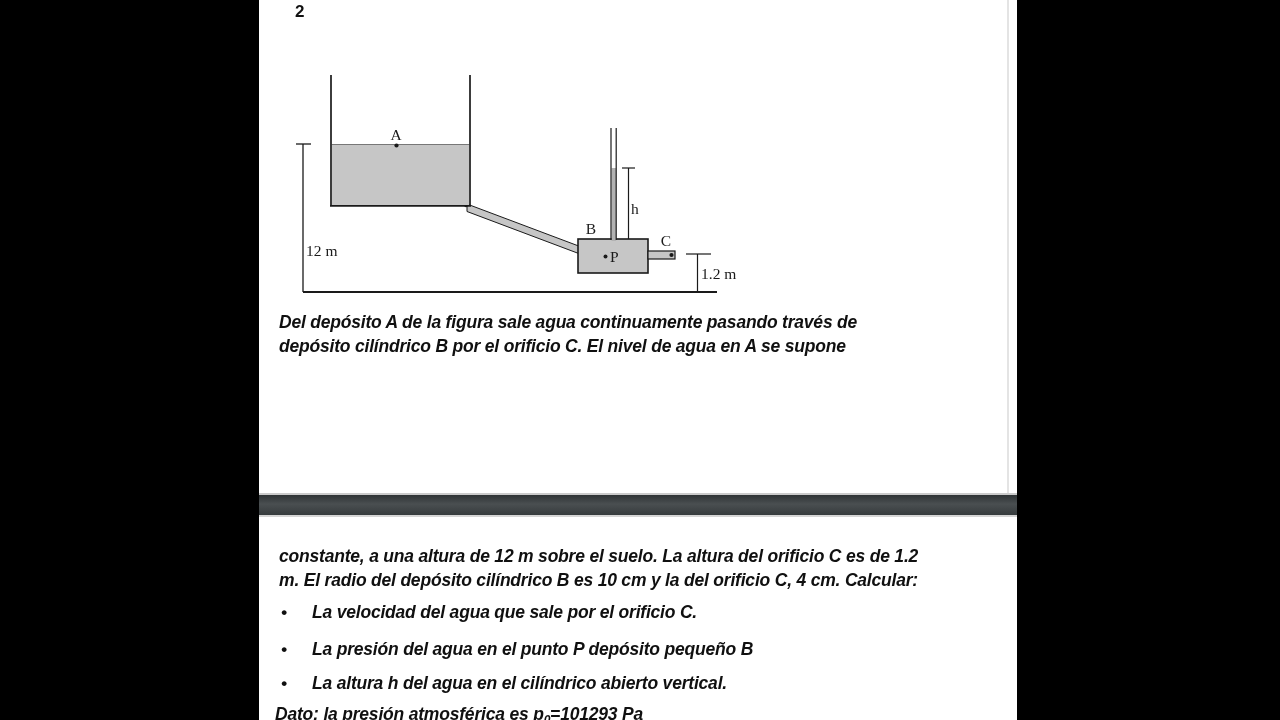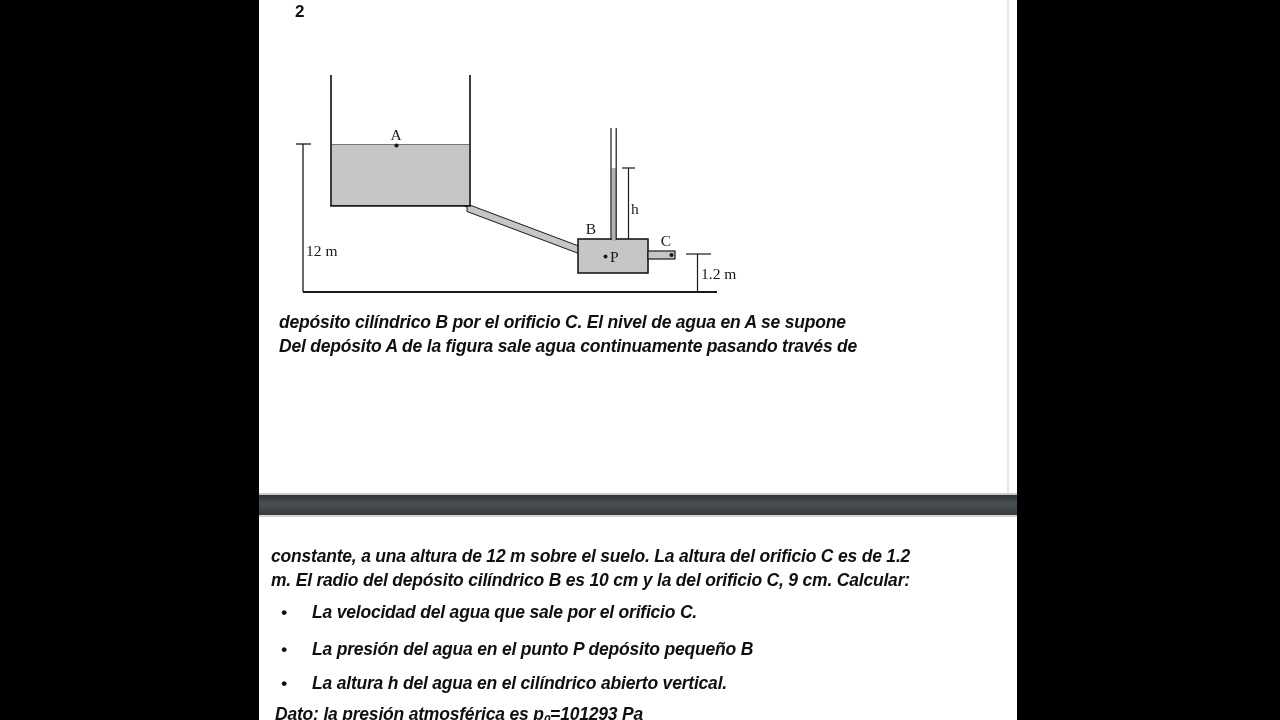--- a/index.html
+++ b/index.html
@@ -21,21 +21,21 @@
   .fig text {
     font-family:"Liberation Serif", serif;
     font-size:15.5px; fill:#1a1a1a;
   }
   .body-text {
     font-style:italic; font-weight:bold; font-size:17.5px;
     line-height:23.5px; color:#101010; letter-spacing:-0.2px;
     white-space:nowrap;
   }
   .para1 { position:absolute; left:20px; top:311px; }
-  .para2 { position:absolute; left:12px; top:545px; }
+  .para2 { position:absolute; left:20px; top:545px;text-align:center; }
   .bullet-row { position:absolute; left:20px; display:flex; }
   .bullet-row .marker { width:31px; padding-left:2px; font-size:17px; }
   .b1 { top:601px; } .b2 { top:638px; } .b3 { top:672px; }
   .dato { position:absolute; left:16px; top:703px; }
   .dato .subscript { font-size:12px; vertical-align:-4px; }
   .separator { position:absolute; left:0; top:493px; width:758px; }
   .sep-top { height:2px; background:#cbcbcb; }
   .sep-band { height:20px; background:linear-gradient(#2e3335, #4a4f51 45%, #363b3d); }
   .sep-bot { height:2px; background:#d5d5d5; }
   .page1-edge-line {
@@ -100,35 +100,35 @@
       </g>
 
       <g>
         <line x1="697.5" y1="254" x2="697.5" y2="292" stroke="#1a1a1a" stroke-width="1.2"></line>
         <line x1="686" y1="254" x2="711" y2="254" stroke="#1a1a1a" stroke-width="1.2"></line>
         <text x="701" y="278.5">1.2 m</text>
       </g>
     </svg>
 
     <div class="para1 body-text">
+      <div>Del depósito A de la figura sale agua continuamente pasando través de</div>
       <div>depósito cilíndrico B por el orificio C. El nivel de agua en A se supone</div>
-      <div>Del depósito A de la figura sale agua continuamente pasando través de</div>
     </div>
 
     <div class="page1-edge-line"></div>
 
     <div class="separator">
       <div class="sep-top"></div>
       <div class="sep-band"></div>
       <div class="sep-bot"></div>
     </div>
 
     <div class="para2 body-text">
       <div>constante, a una altura de 12 m sobre el suelo. La altura del orificio C es de 1.2</div>
-      <div>m. El radio del depósito cilíndrico B es 10 cm y la del orificio C, 9 cm. Calcular:</div>
+      <div>m. El radio del depósito cilíndrico B es 10 cm y la del orificio C, 4 cm. Calcular:</div>
     </div>
 
     <div class="bullet-row b1 body-text">
       <span class="marker">•</span>
       <span>La velocidad del agua que sale por el orificio C.</span>
     </div>
     <div class="bullet-row b2 body-text">
       <span class="marker">•</span>
       <span>La presión del agua en el punto P depósito pequeño B</span>
     </div>

